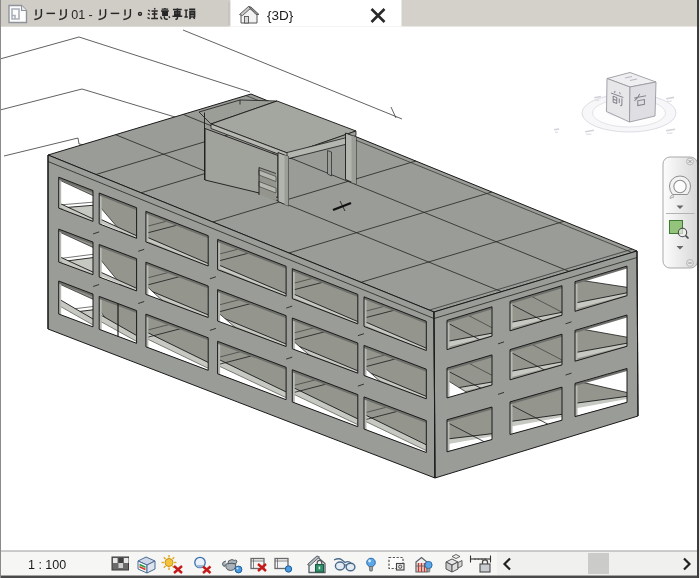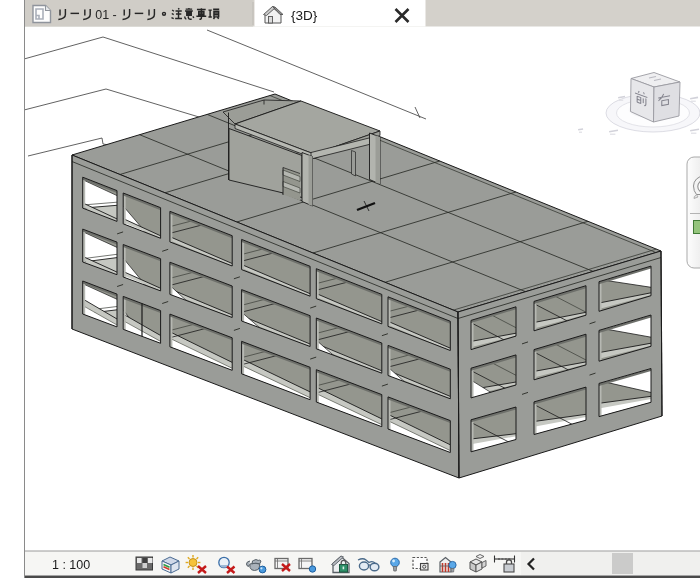--- a/index.html
+++ b/index.html
@@ -1,15 +1,15 @@
 <!DOCTYPE html>
 <html><head><meta charset="utf-8"><style>
 html,body{margin:0;padding:0;width:700px;height:578px;overflow:hidden;background:#fff;
 font-family:"Liberation Sans",sans-serif;}
-#root{position:relative;width:644px;height:578px;padding-left:24px;}
+#root{position:relative;width:644px;height:578px;}
 </style></head><body>
 <div id="root">
 <svg width="700" height="578" viewBox="0 0 700 578" shape-rendering="auto">
 <rect x="0" y="0" width="700" height="578" fill="#ffffff"></rect>
 
 <rect x="0" y="0" width="700" height="26.5" fill="#d4d1cb"></rect>
 <rect x="0" y="0" width="229" height="26.5" fill="#d0cdc7"></rect>
 <line x1="229" y1="2" x2="229" y2="25" stroke="#bdbab4" stroke-width="1"></line>
 <rect x="230.5" y="0" width="171" height="26.5" fill="#ffffff"></rect>
 <path d="M9,5.5 H21.5 L26.5,10.5 V22.5 H9 Z" fill="#fdfdfd" stroke="#8f949c" stroke-width="1.4"></path>

